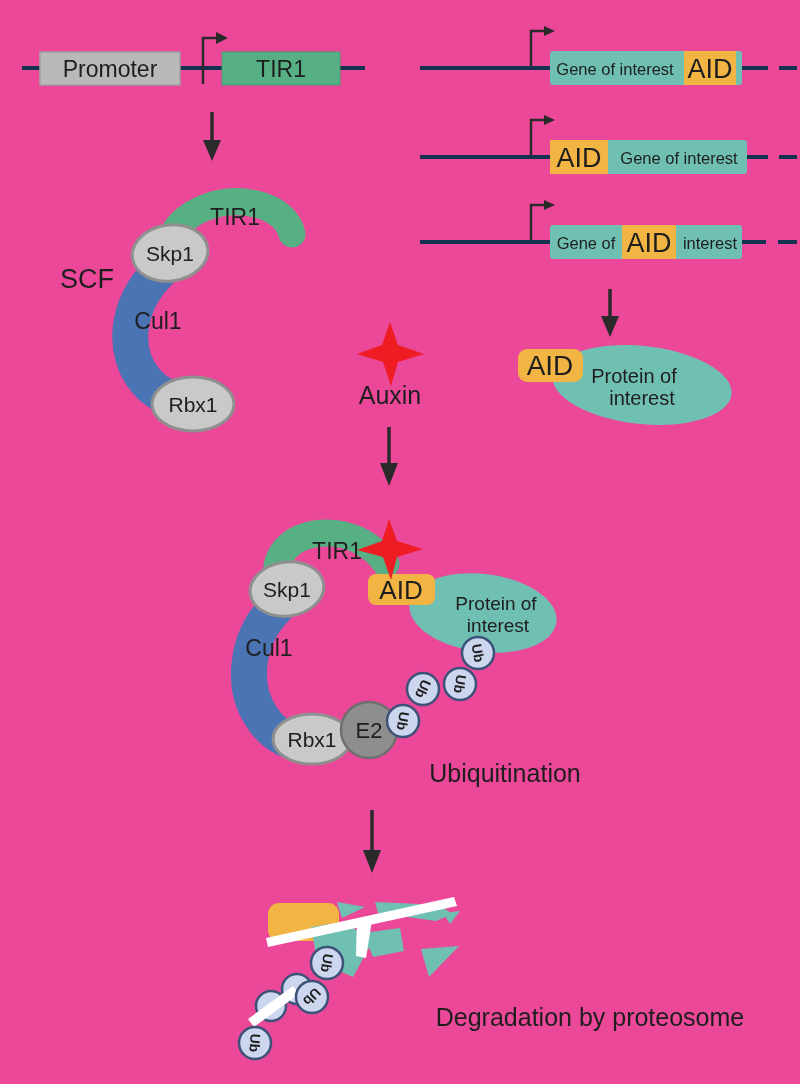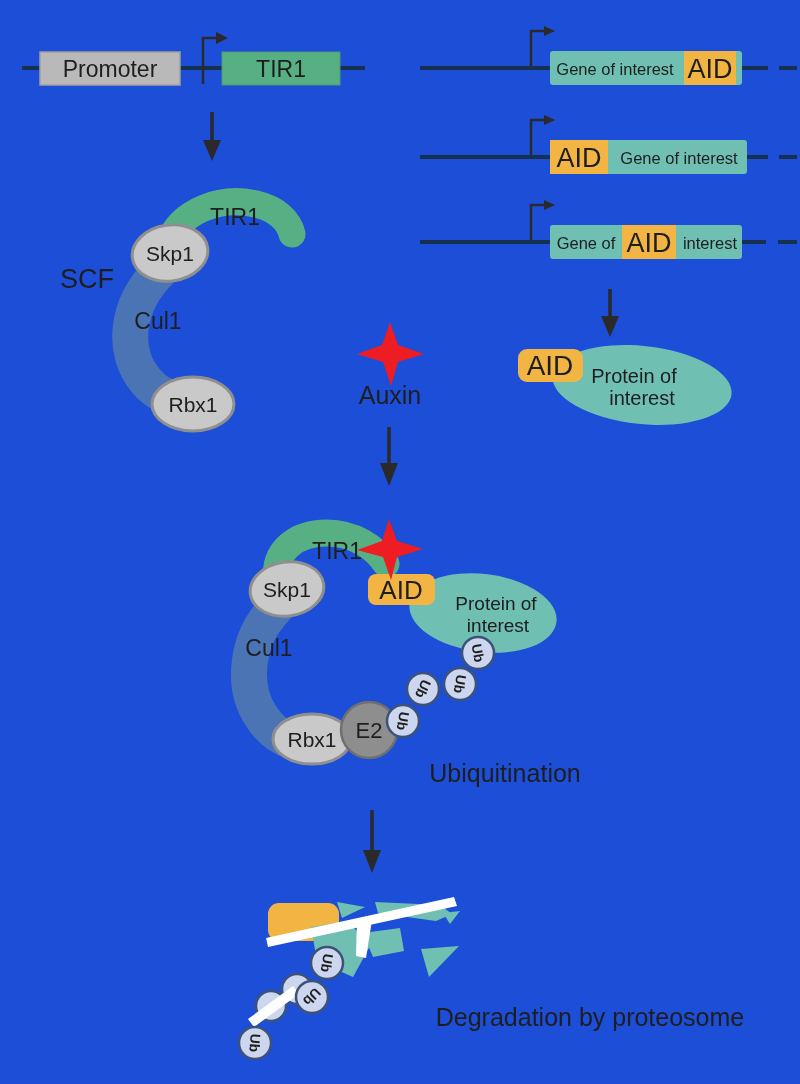--- a/index.html
+++ b/index.html
@@ -1,16 +1,16 @@
 <!DOCTYPE html>
 <html><head>
 <meta charset="utf-8">
 <style>
   html,body{margin:0;padding:0;background:#ffffff;}
-  .canvas{position:relative;width:800px;height:1084px;background:#1d4ed8;overflow:hidden;}
+  .canvas{position:relative;width:800px;height:1084px;background:#ec4899;overflow:hidden;}
   svg{display:block;}
   svg text{font-family:"Liberation Sans","DejaVu Sans",sans-serif;fill:#1e1e1e;}
   .lbl{font-weight:400;}
   .ublbl{font-weight:700;}
 </style>
 </head>
 <body>
 
 <div class="canvas">
 <svg width="800" height="1084" viewBox="0 0 800 1084" xmlns="http://www.w3.org/2000/svg">

